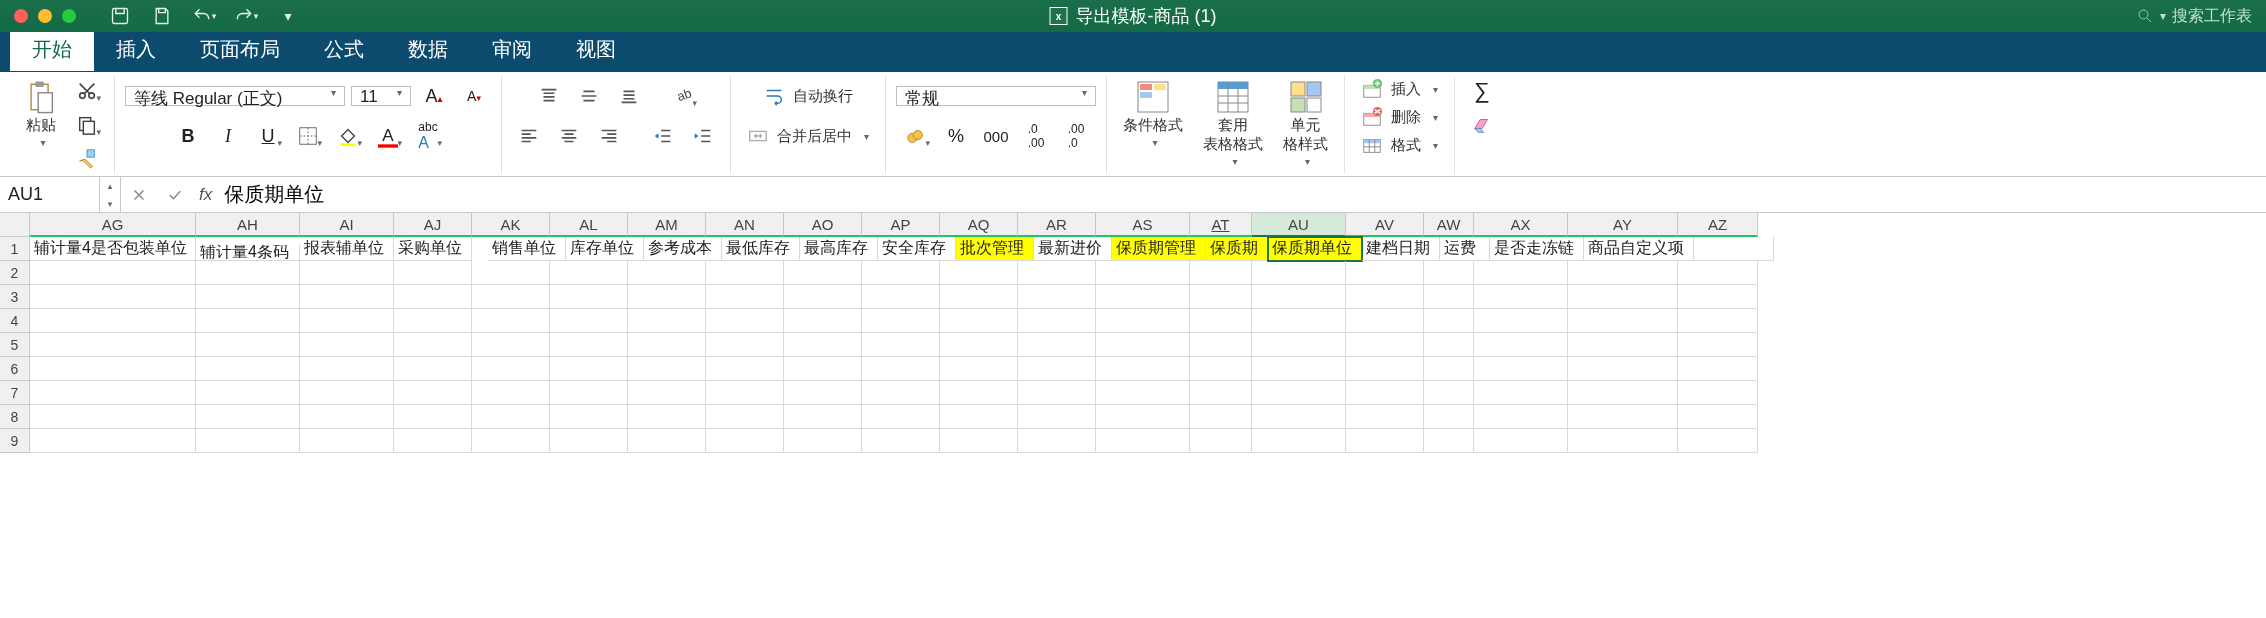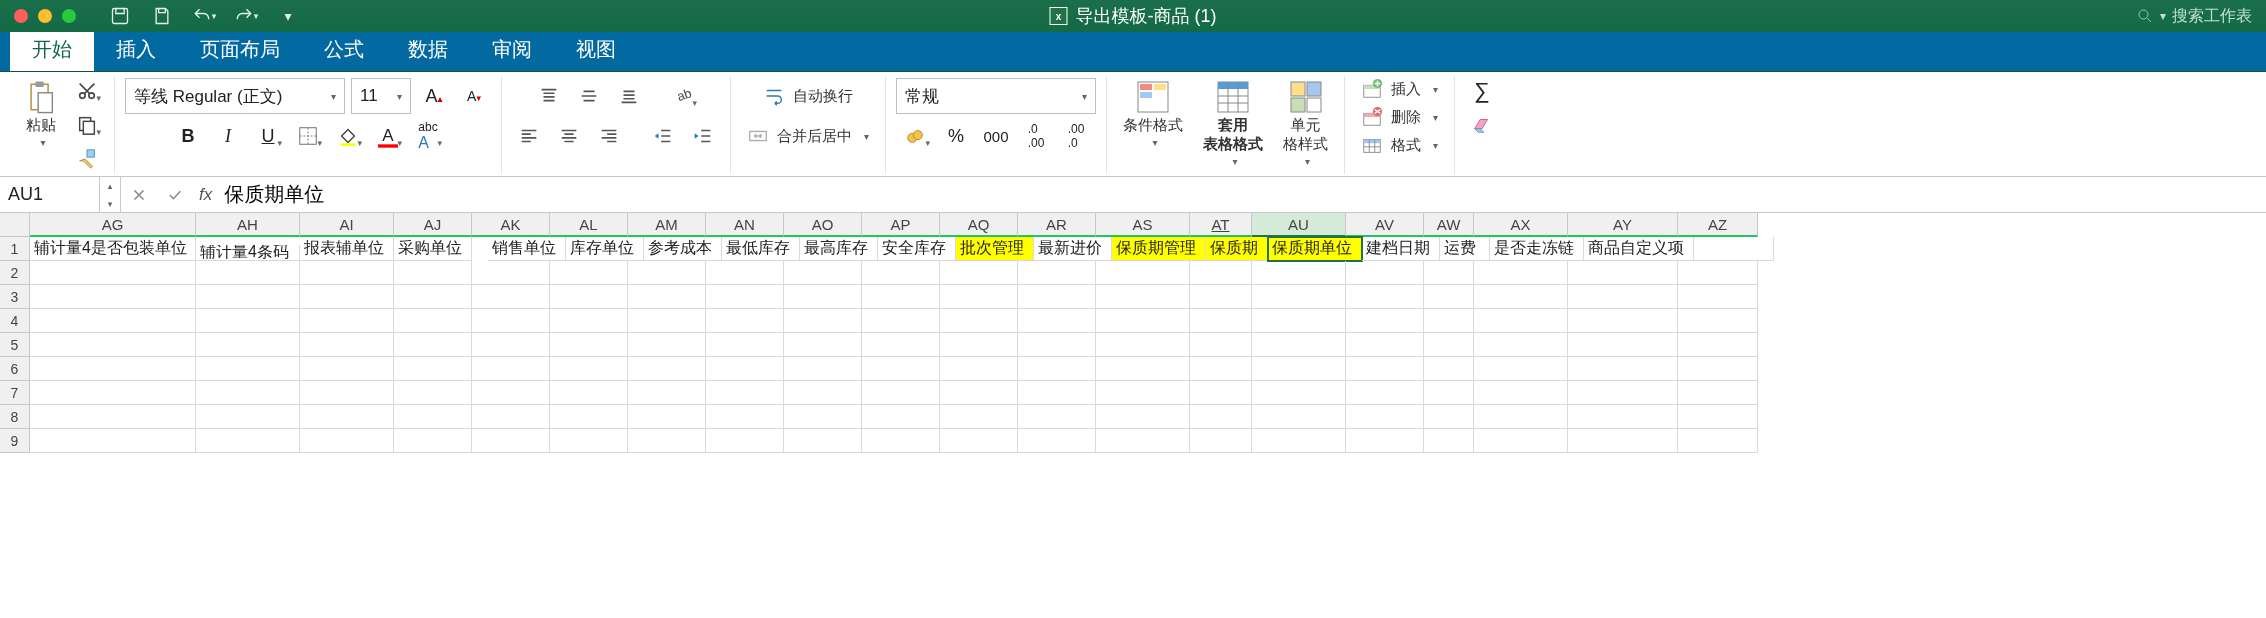--- a/index.html
+++ b/index.html
@@ -12,33 +12,33 @@
   .dot.red{background:#ff5f57;} .dot.yel{background:#ffbd2e;} .dot.grn{background:#28c840;}
   .qat { display:flex; gap:14px; align-items:center; margin-left:30px; }
   .qat-btn { width:28px; height:24px; display:flex; align-items:center; justify-content:center; cursor:pointer; color:#dff1e6; }
   .qat-btn svg { width:20px; height:20px; fill:none; stroke:#e6f3ea; stroke-width:1.6; }
   .doctitle { position:absolute; left:50%; transform:translateX(-50%); display:flex; align-items:center; gap:8px; font-size:18px; color:#fff; }
   .xlicon { width:18px; height:18px; background:#217346; border:1px solid #fff; display:inline-flex; align-items:center; justify-content:center; font-size:10px; font-weight:bold; color:#fff;}
   .searchwrap { margin-left:auto; margin-right:14px; display:flex; align-items:center; gap:6px; color:#bfe0cd; font-size:16px; }
   .searchwrap svg{width:18px;height:18px;stroke:#bfe0cd;fill:none;}
   
   
-  .ribtabs { background:#0369a1; display:flex; align-items:flex-end; padding-left:10px; height:40px; border-bottom:1px solid #0d5536;}
+  .ribtabs { background:#0c4a6e; display:flex; align-items:flex-end; padding-left:10px; height:40px; border-bottom:1px solid #0d5536;}
   .ribtab { padding:8px 22px 8px; font-size:20px; color:#fff; cursor:pointer; }
   .ribtab.active { background:#fff; color:#146a45; border-radius:2px 2px 0 0;}
   
   
   .ribbon { background:#fff; border-bottom:1px solid #c8c8c8; display:flex; align-items:stretch; padding:4px 8px 2px; }
   .group { display:flex; flex-direction:column; align-items:center; padding:0 10px; border-right:1px solid #e3e3e3; }
   .group:last-child{border-right:none;}
   .group-row { display:flex; align-items:center; gap:6px; height:40px;}
   .big { display:flex; flex-direction:column; align-items:center; gap:2px; font-size:15px; cursor:pointer; padding:4px 6px;}
   .big svg{width:34px;height:34px;}
   .drop::after{content:"▾"; font-size:10px; margin-left:4px; color:#666;}
-  .ctl { height:36px; border:1px solid #bfbfbf; background:#fff; display:flex; align-items:center; padding:0 8px; font-size:17px; cursor:pointer;}
+  .ctl { height:20px; border:1px solid #bfbfbf; background:#fff; display:flex; align-items:flex-start; padding:0 8px; font-size:17px; cursor:pointer;}
   .ctl.sel{min-width:220px; justify-content:space-between;}
   .ctl.num{min-width:60px; justify-content:space-between;}
   .iconbtn { width:34px; height:30px; border:1px solid transparent; display:flex; align-items:center; justify-content:center; cursor:pointer; position:relative;}
   .iconbtn svg{width:22px;height:22px;}
   .iconbtn.dd::after{content:"▾"; font-size:9px; position:absolute; right:2px; bottom:2px; color:#666;}
   .lbl { font-size:15px; color:#333; }
   .toggle { display:flex; align-items:center; gap:8px; cursor:pointer; padding:2px 6px;}
   .toggle svg{width:22px;height:22px;}
   
   
@@ -326,21 +326,21 @@
             <rect x="18" y="4" width="12" height="6" fill="#ffe08a"></rect>
           </svg>
         <span class="lbl">条件格式</span>
       </div>
       <div class="big drop">
         <svg viewBox="0 0 34 34">
             <rect x="2" y="2" width="30" height="30" fill="#fff" stroke="#888"></rect>
             <rect x="2" y="2" width="30" height="7" fill="#5b9bd5"></rect>
             <path d="M2 16h30M2 23h30M12 2v30M22 2v30" stroke="#888"></path>
           </svg>
-        <span class="lbl" style="white-space:pre-line;text-align:center;font-weight:bold;">套用
+        <span class="lbl" style="white-space:pre-line;text-align:center;">套用
 表格格式</span>
       </div>
       <div class="big drop">
         <svg viewBox="0 0 34 34">
             <rect x="2" y="2" width="14" height="14" fill="#ffe08a" stroke="#888"></rect>
             <rect x="18" y="2" width="14" height="14" fill="#a5c8f0" stroke="#888"></rect>
             <rect x="2" y="18" width="14" height="14" fill="#c5e0b4" stroke="#888"></rect>
             <rect x="18" y="18" width="14" height="14" fill="#fff" stroke="#888"></rect>
           </svg>
         <span class="lbl" style="white-space:pre-line;text-align:center;">单元

